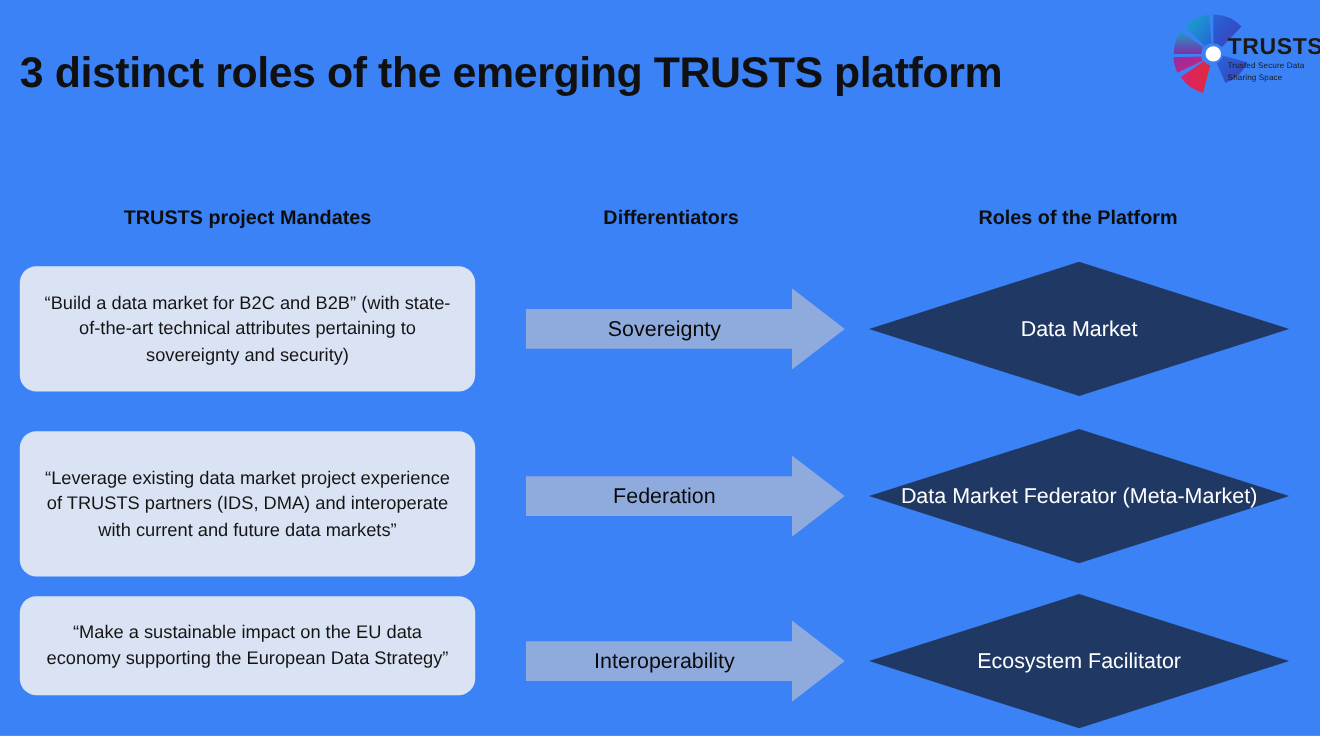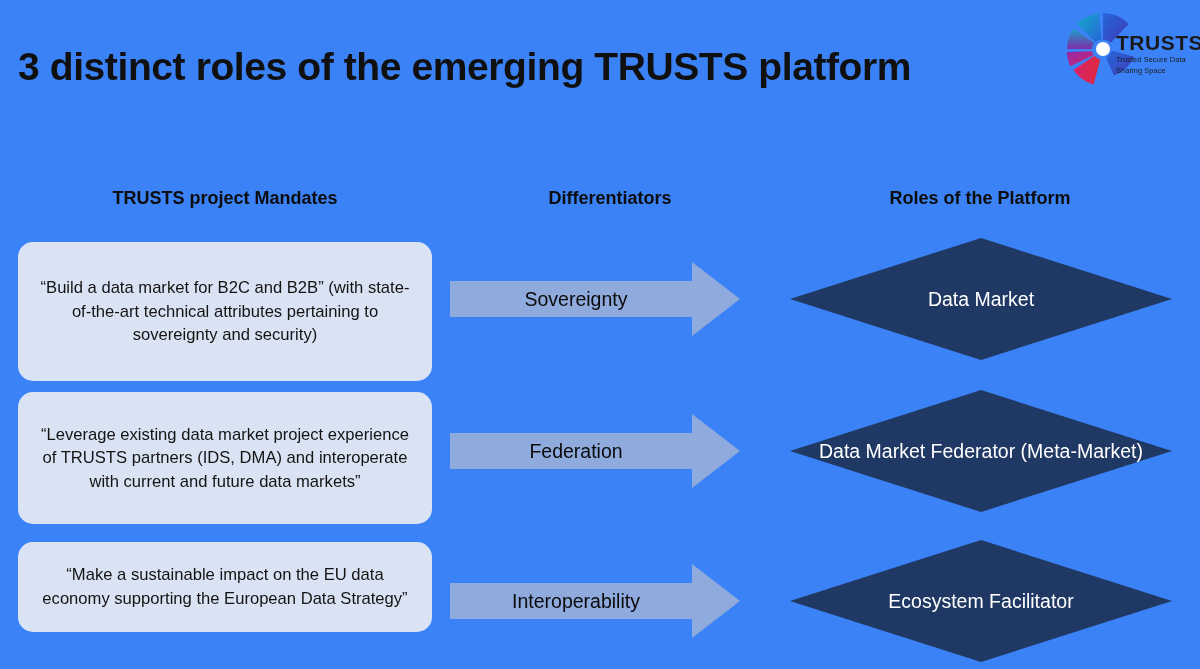--- a/index.html
+++ b/index.html
@@ -50,26 +50,26 @@
   
   .mandate {
     position: absolute; left: 18px; width: 414px;
     background: #dae3f3;
     border-radius: 15px;
     display: flex; align-items: center; justify-content: center;
     text-align: center;
     font-size: 16.6px; color: #141414; line-height: 1.42;
     padding: 6px 14px;
   }
-  .mandate.r1 { top: 242px; height: 139px; }
+  .mandate.r1 { top: 242px; height: 114px; }
   .mandate.r2 { top: 392px; height: 132px; }
   .mandate.r3 { top: 542px; height: 90px; }
 
   
-  .arrow { position: absolute; left: 450px; width: 290px; height: 74px; text-align: center; }
+  .arrow { position: absolute; left: 478px; width: 290px; height: 74px; text-align: center; }
   .arrow.r1 { top: 262px; }
   .arrow.r2 { top: 414px; }
   .arrow.r3 { top: 564px; }
   .arrow svg { position: absolute; inset: 0; width: 100%; height: 100%; display: block; }
   .arrow-label {
     position: absolute; left: 0; top: 0; width: 252px; height: 74px;
     display: flex; align-items: center; justify-content: center;
     font-size: 19.5px; color: #0a0a0a; white-space: nowrap;
   }
 

